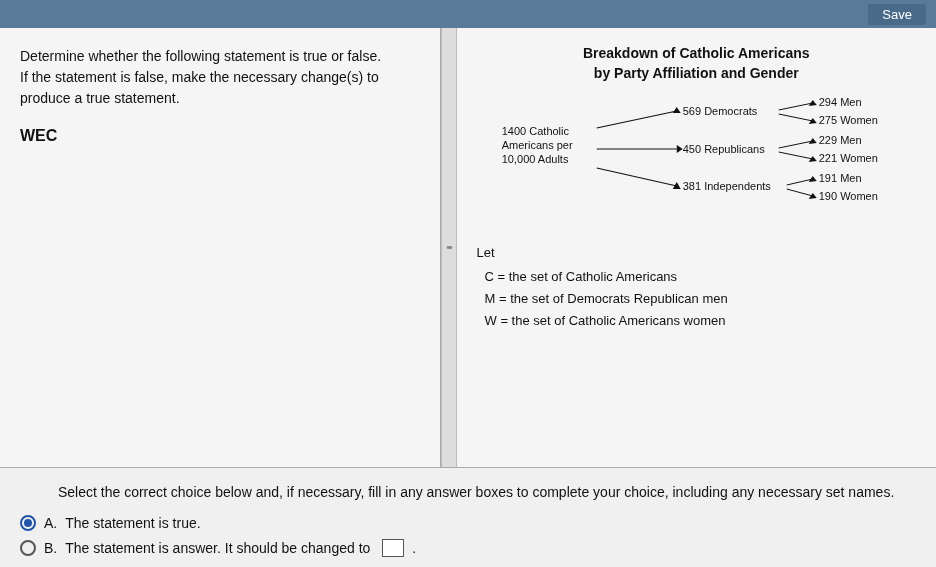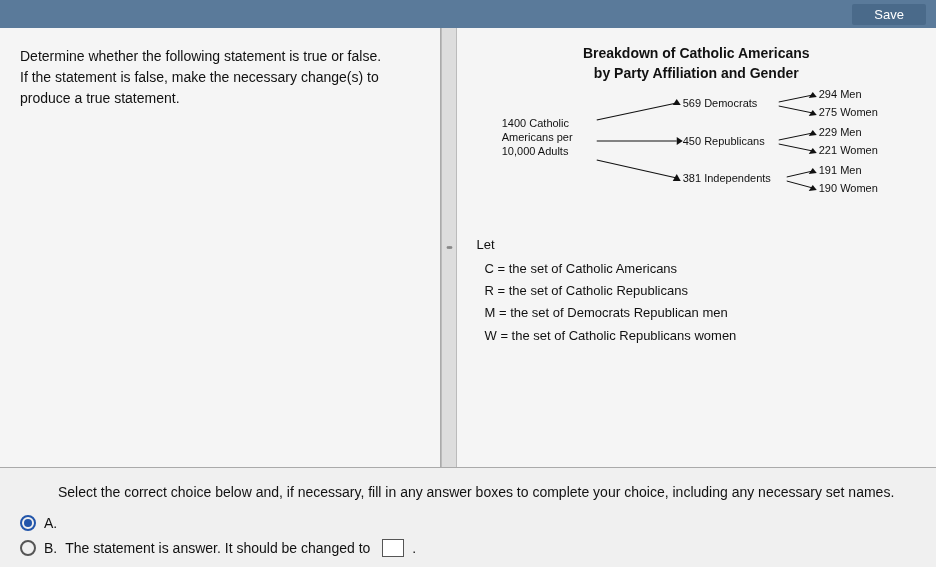--- a/index.html
+++ b/index.html
@@ -16,21 +16,21 @@
       background: #5a7a9a;
       display: flex;
       justify-content: flex-end;
       align-items: center;
       padding-right: 10px;
     }
     .save-btn {
       background: #4a6a8a;
       color: white;
       border: none;
-      padding: 3px 22px;
+      padding: 3px 14px;
       font-size: 13px;
       cursor: pointer;
       border-radius: 2px;
     }
     .main-content {
       display: flex;
       flex-direction: column;
       background: #f0f0f0;
       height: calc(567px - 28px);
     }
@@ -74,21 +74,21 @@
     .right-panel {
       flex: 1.1;
       padding: 16px 20px;
       background: #f5f5f5;
     }
     .chart-title {
       font-size: 14px;
       font-weight: bold;
       text-align: center;
       line-height: 1.4;
-      margin-bottom: 2px;
+      margin-bottom: 10px;
       color: #111;
     }
     .diagram {
       position: relative;
       width: 100%;
       margin-bottom: 16px;
     }
     .diagram-svg {
       width: 100%;
       height: 130px;
@@ -168,20 +168,21 @@
 <div class="main-content">
 
   <div class="question-area">
 
     <div class="left-panel">
       <div class="instructions">
         Determine whether the following statement is true or false.<br>
         If the statement is false, make the necessary change(s) to<br>
         produce a true statement.
       </div>
+      <div class="wec-label">WEC</div>
     </div>
 
     <div class="divider-handle">
       <span class="divider-dots">•••</span>
     </div>
 
     <div class="right-panel">
       <div class="chart-title">
         <strong>Breakdown of Catholic Americans<br>by Party Affiliation and Gender</strong>
       </div>
@@ -231,37 +232,37 @@
           <text x="322" y="51" font-size="11" fill="#111">229 Men</text>
           <text x="322" y="69" font-size="11" fill="#111">221 Women</text>
           <text x="322" y="89" font-size="11" fill="#111">191 Men</text>
           <text x="322" y="107" font-size="11" fill="#111">190 Women</text>
         </svg>
       </div>
 
       <div class="legend-section">
         <div class="let-label">Let</div>
         <div class="legend-item">C = the set of Catholic Americans</div>
-        <div class="legend-item">R = the set of Catholic Republicans</div>
         <div class="legend-item">M = the set of Democrats Republican men</div>
-        <div class="legend-item">W = the set of Catholic Republicans women</div>
+        <div class="legend-item">W = the set of Catholic Americans women</div>
       </div>
     </div>
   </div>
 
   <div class="answer-section">
     <div class="select-text">Select the correct choice below and, if necessary, fill in any answer boxes to complete your choice, including any
 necessary set names.</div>
     <div class="choices">
 
       <div class="choice-item">
         <div class="radio-outer selected">
           <div class="radio-inner"></div>
         </div>
         <span>A.</span>
+        <span>The statement is true.</span>
       </div>
 
       <div class="choice-item">
         <div class="radio-outer"></div>
         <span>B.</span>
         <span>The statement is answer. It should be changed to</span>
         <span class="answer-box"></span>
         <span>.</span>
       </div>
     </div>

